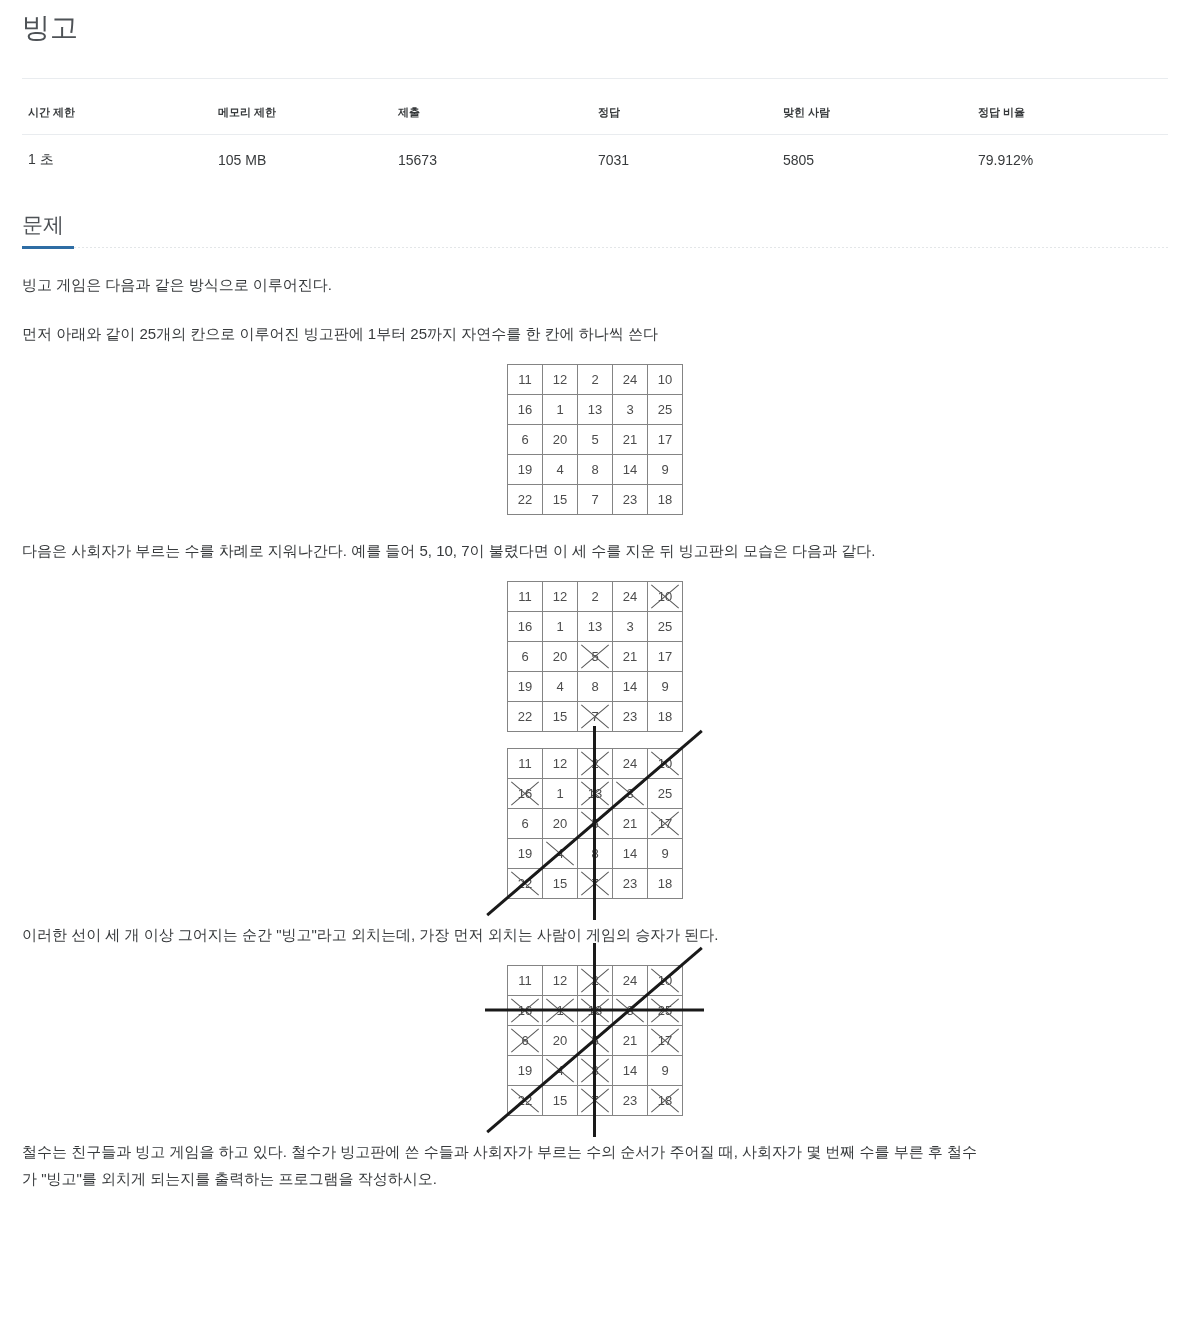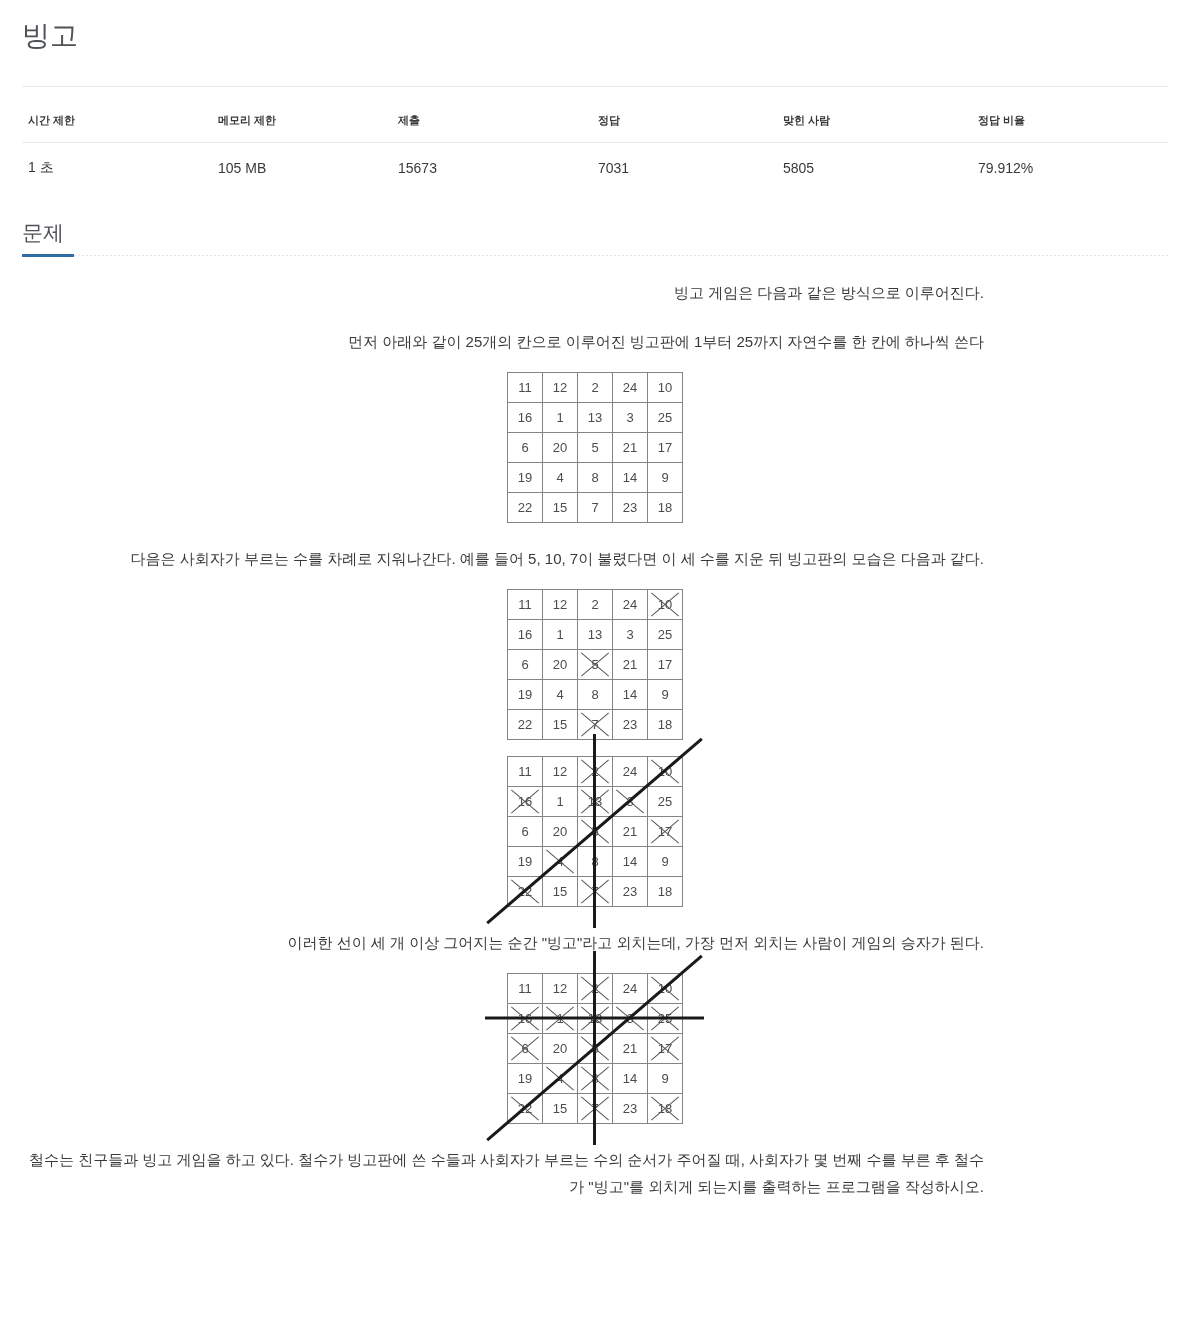--- a/index.html
+++ b/index.html
@@ -10,21 +10,21 @@
   }
   body {
     width: 1190px;
     min-height: 1338px;
     font-family: "Liberation Sans", "DejaVu Sans", sans-serif;
     color: #373a3c;
     -webkit-font-smoothing: antialiased;
   }
   .page {
     width: 1006px;
-    padding: 12px 22px 0 22px;
+    padding: 4px 22px 0 22px;
   }
 
   
   .problem-title {
     font-size: 28px;
     font-weight: 400;
     color: #4e5256;
     line-height: 1.3;
     margin: 6px 0 0 0;
     padding: 0;
@@ -98,21 +98,20 @@
     background: #2e6da4;
   }
 
   
   .body-text {
     font-size: 15px;
     line-height: 1.85;
     color: #373a3c;
     margin: 22px 0 0 0;
     max-width: 1146px;
-    text-align: right;
   }
 
   
   .board-block {
     position: relative;
     margin: 16px 0 0 0;
     display: flex;
     justify-content: flex-start;
   }
   .board-holder {

